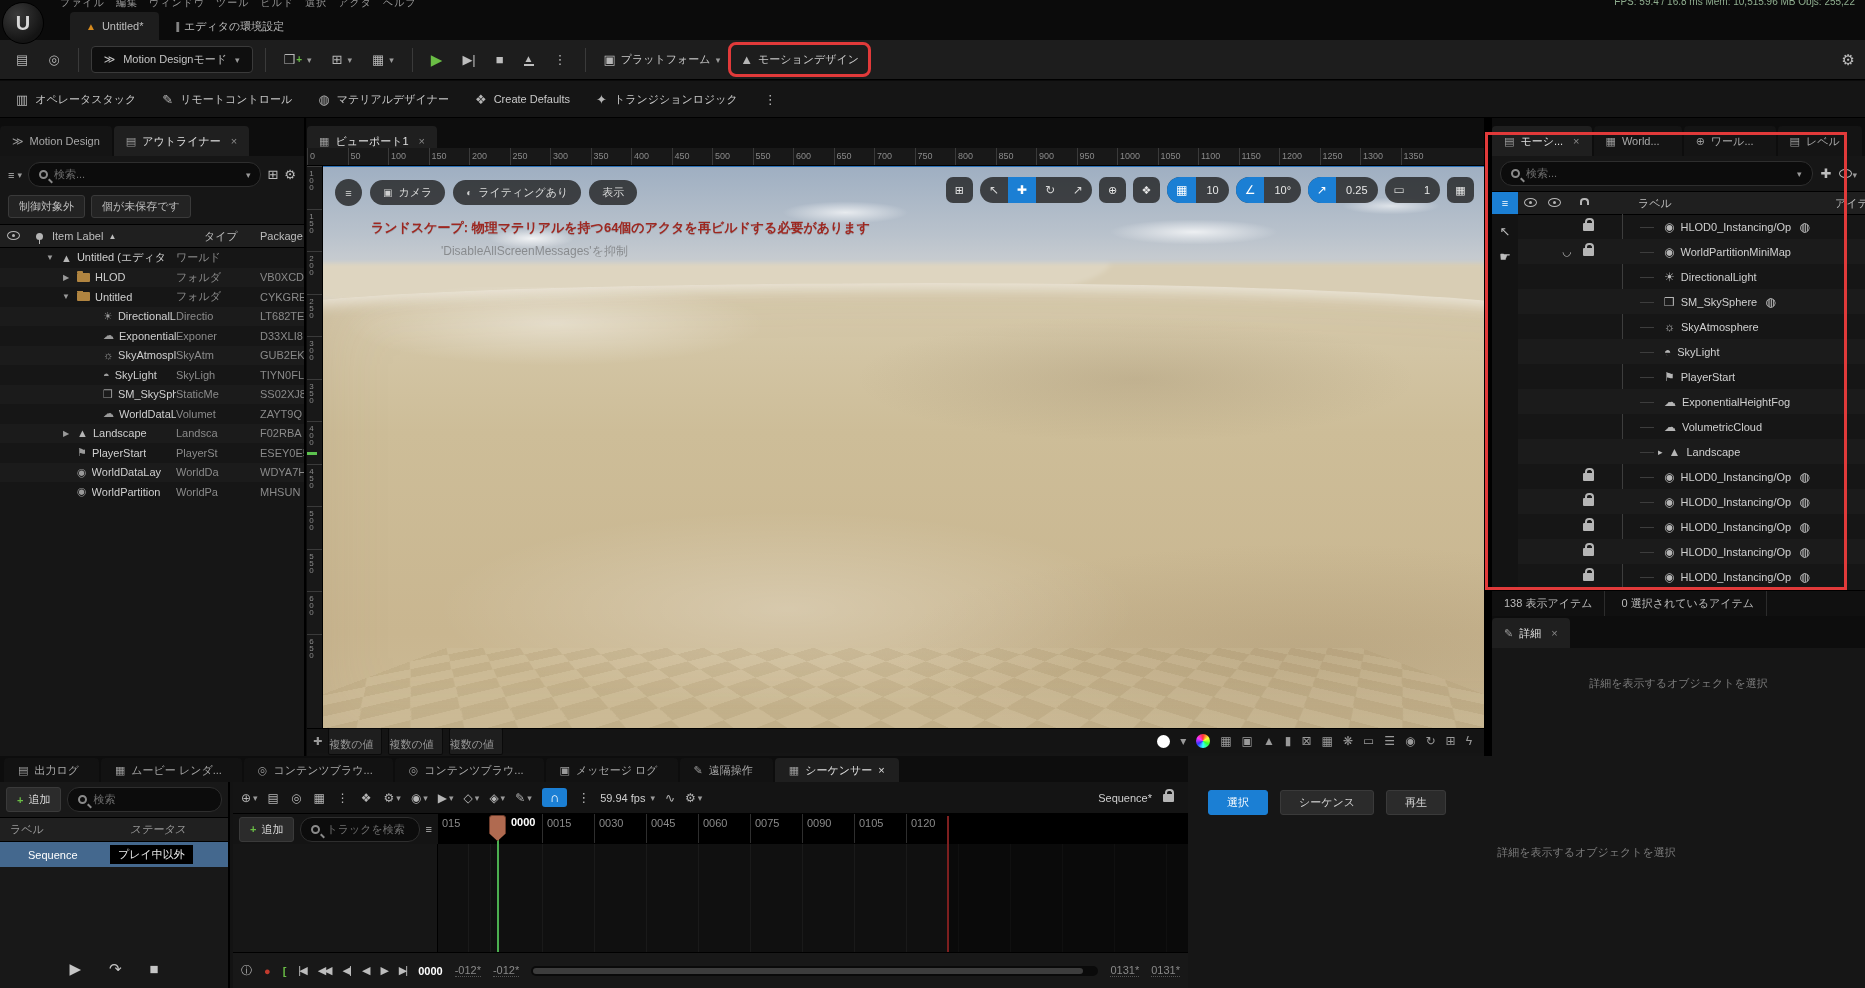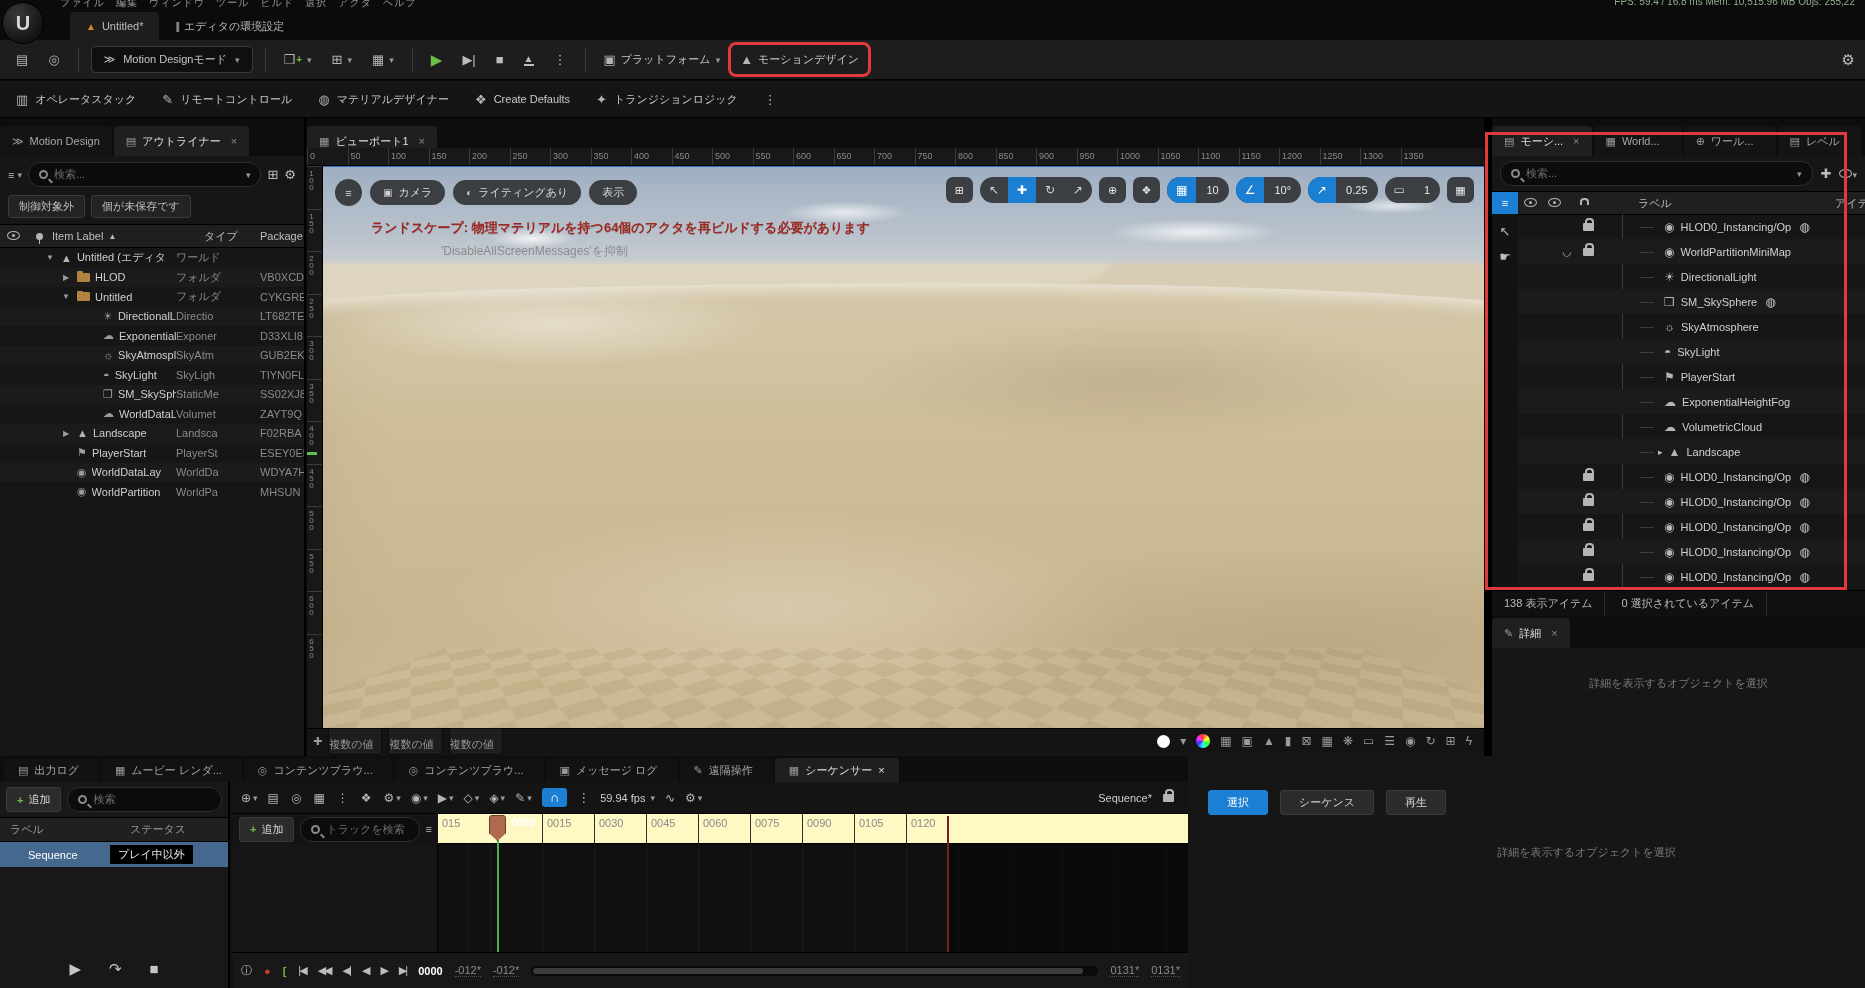--- a/index.html
+++ b/index.html
@@ -170,34 +170,34 @@
   .btab .g { color:#9a9a9a; }
   .bottomtabs-right { position:absolute; left:1188px; top:756px; width:677px; height:26px; background:#161616; }
 
   .bottom { position:absolute; left:0; top:782px; width:1865px; height:206px; background:#131313; }
   .seqlist { position:absolute; left:0; top:0; width:230px; height:206px; background:#181818; border-right:2px solid #000; }
   .sl-toolbar { display:flex; gap:6px; padding:5px 6px; align-items:center; }
   .addbtn { background:#2b2b2b; border:1px solid #3a3a3a; border-radius:3px; padding:4px 10px; display:flex; gap:5px; align-items:center; color:#d5d5d5; }
   .addbtn .plus { color:#6abe45; font-weight:bold; }
   .sl-head { display:flex; background:#202020; border-top:1px solid #000; border-bottom:1px solid #000; color:#9a9a9a; }
   .sl-head div { padding:4px 10px; }
-  .sl-head .c1 { width:120px; } .sl-head .c2 { flex:1; }
+  .sl-head .c1 { width:120px; } .sl-head .c2 { flex:1;font-style:italic; }
   .sl-row { display:flex; align-items:center; background:#44688e; height:25px; }
   .sl-row .c1 { width:110px; padding-left:28px; color:#fff; }
   .sl-badge { background:#000; color:#eee; padding:2px 8px; }
   .sl-transport { position:absolute; left:0; bottom:10px; width:100%; display:flex; justify-content:center; gap:28px; color:#c5c5c5; font-size:15px; }
 
   .sequencer { position:absolute; left:233px; top:0; width:955px; height:206px; background:#141414; }
   .sq-toolbar { display:flex; align-items:center; gap:10px; height:32px; padding:0 8px; border-bottom:1px solid #000; }
   .sq-toolbar .si { color:#b5b5b5; font-size:12px; display:flex; align-items:center; gap:2px; }
   .magnet { background:#1b7fd4; color:#fff; border-radius:3px; padding:2px 8px; font-weight:bold; font-size:13px; }
   .fps { color:#cfcfcf; display:flex; gap:5px; align-items:center; }
   .seqname { margin-left:auto; display:flex; align-items:center; gap:6px; color:#cfcfcf; }
   .sq-row2 { position:absolute; left:0; top:32px; width:205px; height:30px; display:flex; align-items:center; gap:6px; padding:0 6px; }
-  .timeline { position:absolute; left:205px; top:32px; right:0; height:30px; background:#fef9c3; border-bottom:1px solid #000; overflow:hidden; }
+  .timeline { position:absolute; left:205px; top:32px; right:0; height:30px; background:#000000; border-bottom:1px solid #000; overflow:hidden; }
   .ticks { display:flex; height:100%; color:#8a8a8a; }
   .tick { width:52px; flex:none; border-left:1px solid #2e2e2e; padding:3px 0 0 4px; }
   .tick:first-child { width:104px; border-left:none; }
   .tracks { position:absolute; left:205px; top:62px; right:0; height:108px; background:#101010;
     background-image:repeating-linear-gradient(90deg,#1a1a1a 0 1px,transparent 1px 52px); background-position:52px 0; }
   .tracklist { position:absolute; left:0; top:62px; width:205px; height:108px; background:#161616; border-right:1px solid #000; }
   .playheadline { position:absolute; left:264px; top:34px; width:2px; height:136px; background:#4caf50; z-index:4; }
   .playheadhandle { position:absolute; left:256px; top:33px; width:17px; height:26px; background:#b06a50; border:1px solid #6d3c2b; border-radius:3px 3px 0 0; clip-path:polygon(0 0,100% 0,100% 70%,50% 100%,0 70%); z-index:5; }
   .playheadlabel { position:absolute; left:278px; top:34px; color:#fff; font-weight:bold; z-index:5; }
   .endline { position:absolute; left:714px; top:34px; width:2px; height:136px; background:#7d1f1f; z-index:4; }

